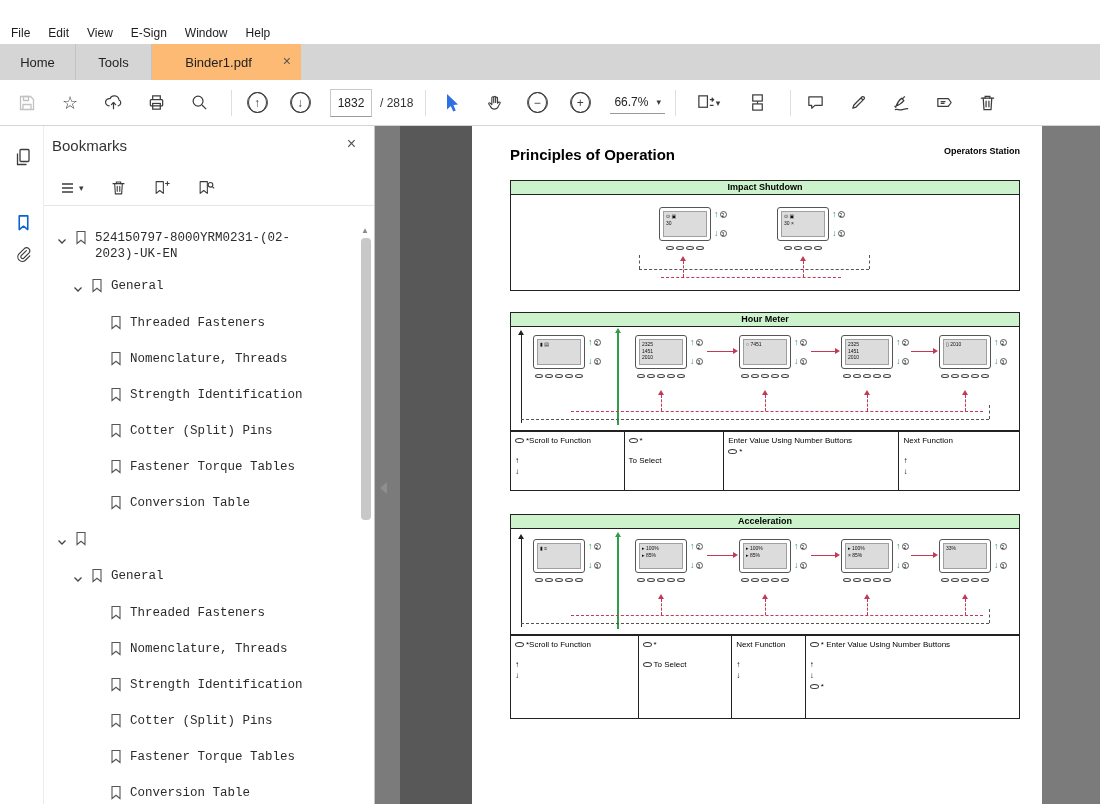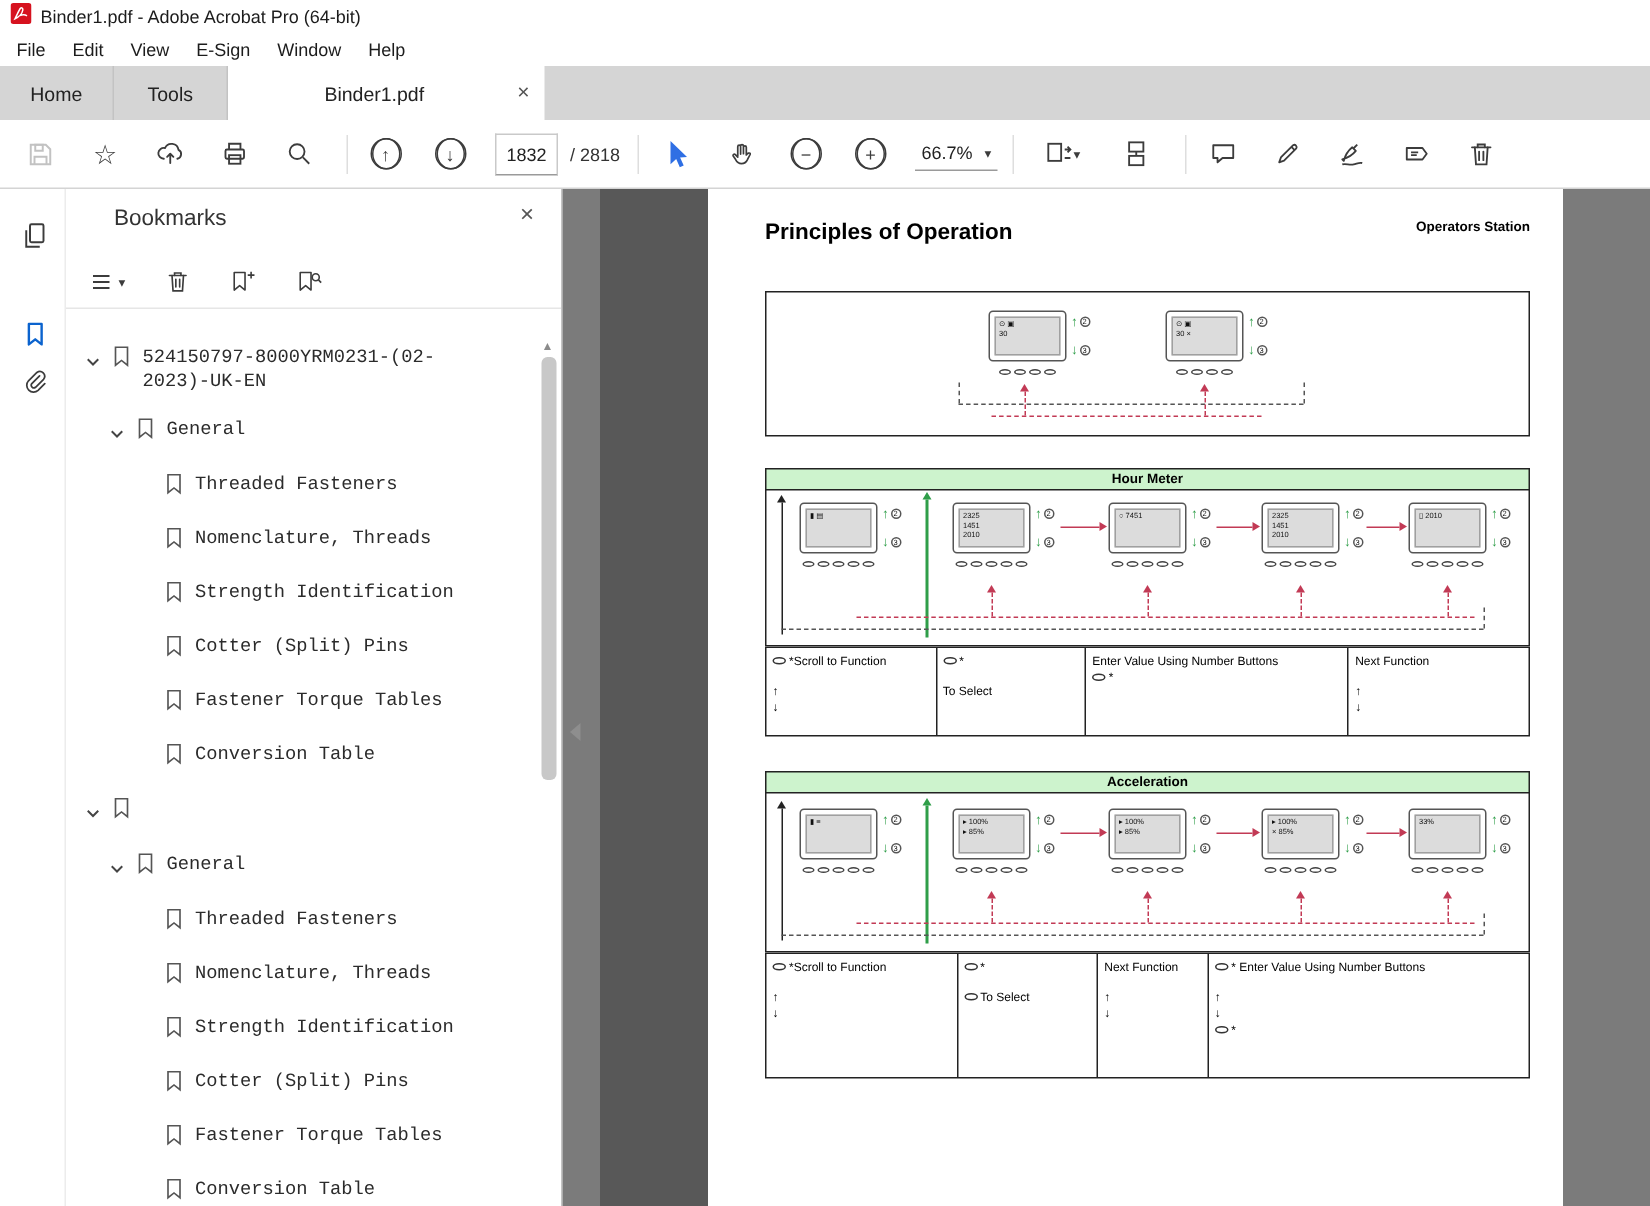--- a/index.html
+++ b/index.html
@@ -15,21 +15,21 @@
   
   .menubar { position:absolute; left:0; top:22px; width:100%; height:22px; background:#fff;
              display:flex; align-items:center; padding-left:2px; }
   .menubar span { font-size:12px; color:#1c1c1c; padding:0 9px; cursor:default; }
 
   
   .tabbar { position:absolute; left:0; top:44px; width:100%; height:36px; background:#d5d5d5;
             display:flex; align-items:stretch; }
   .tab { font-size:13px; color:#222; display:flex; align-items:center; justify-content:center; }
   .tab.gray { width:76px; border-right:1px solid #c3c3c3; }
-  .tab.active { width:211px; background:#ffffff; position:relative; }
+  .tab.active { width:149px; background:#fdba74; position:relative; }
   .tab.active .tlabel { width:100%; text-align:center; padding-right:16px; }
   .tab.active .tclose { position:absolute; right:10px; top:9px; font-size:14px; color:#555; line-height:16px; }
 
   
   .toolbar { position:absolute; left:0; top:80px; width:100%; height:46px; background:#fff;
              border-bottom:1px solid #d4d4d4; display:flex; align-items:center; padding-left:14px; }
   .tbtn { width:26px; height:32px; display:flex; align-items:center; justify-content:center;
           margin-right:17px; flex:none; }
   .tbtn.wide { width:40px; }
   .tdiv { width:1px; height:26px; background:#dedede; margin:0 12px 0 2px; flex:none; }
@@ -46,21 +46,21 @@
 
   
   .main { position:absolute; left:0; top:126px; width:1100px; height:678px; }
   .rail { position:absolute; left:0; top:0; width:44px; height:100%; background:#fff;
           border-right:1px solid #ececec; }
   .railbtn { position:absolute; left:12px; width:22px; height:22px; display:flex;
              align-items:center; justify-content:center; }
 
   .bpanel { position:absolute; left:44px; top:0; width:331px; height:100%; background:#fff;
             border-right:1px solid #c4c4c4; overflow:hidden; }
-  .bp-title { position:absolute; left:32px; top:11px; font-size:15px; color:#333; }
+  .bp-title { position:absolute; left:8px; top:11px; font-size:15px; color:#333; }
   .bp-close { position:absolute; right:18px; top:9px; font-size:16px; color:#555; }
   .bp-tools { position:absolute; left:0; top:44px; width:100%; height:36px; display:flex;
               align-items:center; padding-left:16px; gap:26px; border-bottom:1px solid #e6e6e6; }
   .bp-toolbtn { display:flex; align-items:center; gap:3px; }
   .btree { position:absolute; left:0; top:80px; right:14px; bottom:0; overflow:hidden; padding-top:16px; }
   .brow { display:flex; align-items:flex-start; padding:8px 0; cursor:default;font-family:Liberation Mono, monospace; }
   .lvl0 { padding-left:13px; } .lvl1 { padding-left:29px; } .lvl2 { padding-left:66px; }
   .chev { width:12px; margin-right:6px; margin-top:3px; flex:none; }
   .bmico { margin-right:8px; margin-top:0; flex:none; }
   .blabel { font-size:12.5px; line-height:16px; color:#2b2b2b; max-width:225px; }
@@ -121,27 +121,20 @@
   .tgap { height:9px; }
   .pill { display:inline-block; width:9px; height:5px; border:1px solid #333; border-radius:50%;
           margin-right:2px; vertical-align:middle; }
   .tline { white-space:normal; }
 </style>
 </head>
 <body>
 
 <div id="app">
 
-  <div class="titlebar">
-    <span><svg width="14" height="14" viewBox="0 0 14 14">
-          <rect width="14" height="14" rx="2" fill="#d6121f"></rect>
-          <path d="M3 10.5C4.8 7 6 4.2 6.6 3.6c.8-.8 1.9-.2 1.6 1.2-.3 1.6-2 4.4-5.2 5.7zm3.4-2.2c1.6-.5 3.6-.4 4.6.3" stroke="#fff" stroke-width="1" fill="none"></path>
-        </svg></span>
-    <span class="wtitle">Binder1.pdf - Adobe Acrobat Pro (64-bit)</span>
-  </div>
 
   <div class="menubar">
     <span>File</span>
     <span>Edit</span>
     <span>View</span>
     <span>E-Sign</span>
     <span>Window</span>
     <span>Help</span>
   </div>
 
@@ -443,20 +436,21 @@
     </div>
 
     <div class="docarea">
       <div class="darkstrip"></div>
       <div class="collapse-handle"></div>
 
       <div class="pdfpage">
         <div class="ph-left">Principles of Operation</div>
         <div class="ph-right">Operators Station</div>
 
+        <div class="sechdr" style="top:54px">Impact Shutdown</div>
         <div class="secbox" style="top:68px;height:97px">
           <div class="dpanel" style="left:148px;top:12px">
             <div class="dframe">
                 <div class="ddisp">
               <div>⊙ ▣</div>
                   <div>30</div>
             </div>
               </div>
             <div class="dars">
               <div class="ar">

